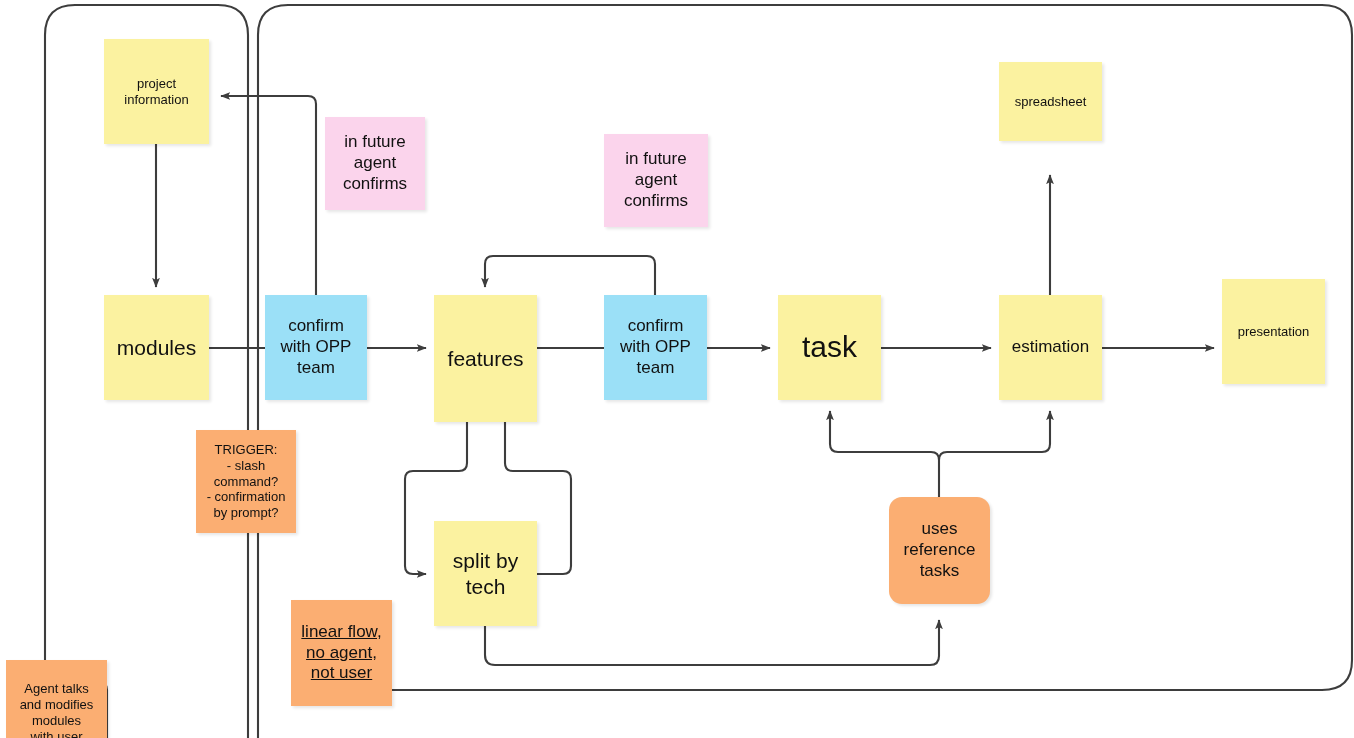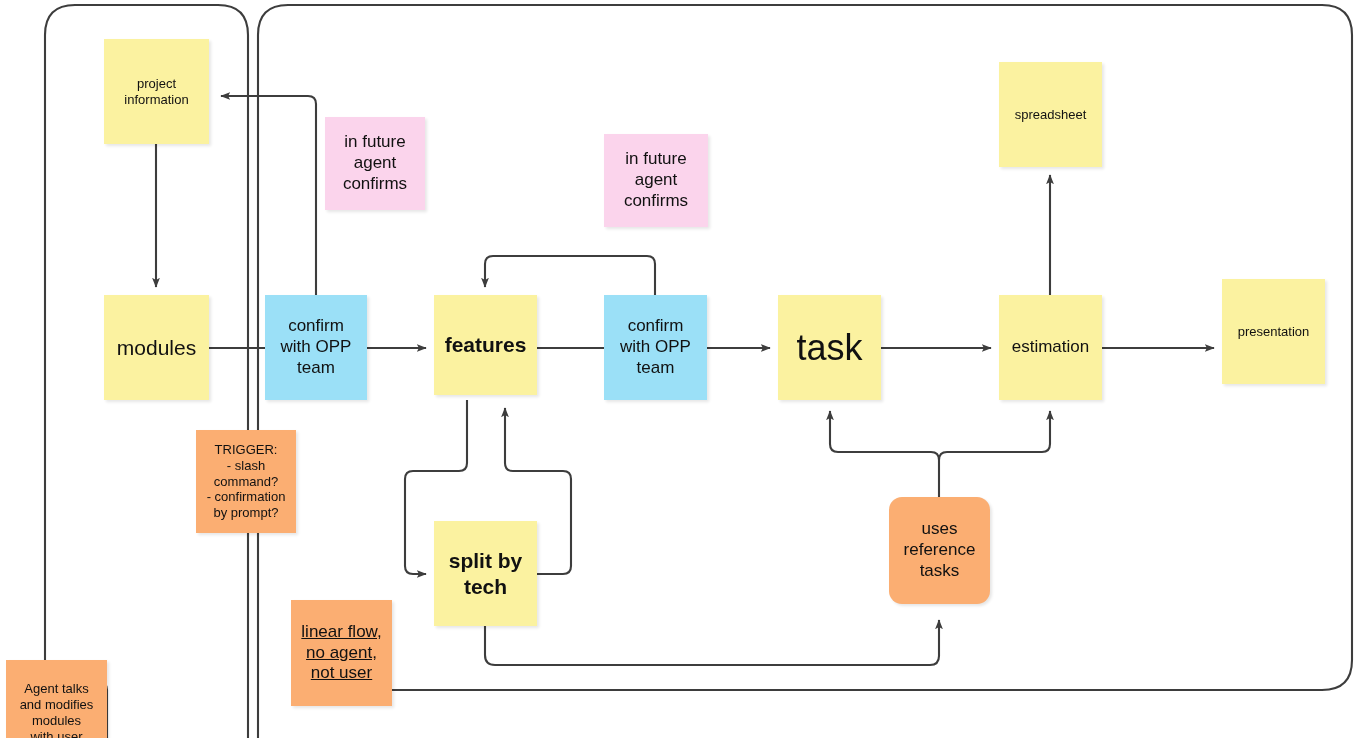--- a/index.html
+++ b/index.html
@@ -39,21 +39,21 @@
     padding: 2px 0;
   }
   .n-yellow { background: #FBF2A0; }
   .n-blue   { background: #9BE0F7; }
   .n-pink   { background: #FBD4EC; }
   .n-orange { background: #FBAE72; }
 
   .fs-sm  { font-size: 13px; }
   .fs-md  { font-size: 17px; }
   .fs-lg  { font-size: 21px; }
-  .fs-xl  { font-size: 36px; }
+  .fs-xl  { font-size: 30px; }
 </style>
 </head>
 <body>
 
 <div id="canvas">
 
   <svg id="edges" viewBox="0 0 1354 738" width="1354" height="738">
     <defs>
       <marker id="ah" markerWidth="11" markerHeight="11" refX="9.2" refY="4.2" orient="auto" markerUnits="userSpaceOnUse">
         <path d="M0,0.3 L10,4.2 L0,8.1 L2.1,4.2 Z" fill="#3d3d3d"></path>
@@ -96,29 +96,29 @@
     </g>
   </svg>
 
   <div id="nodes">
       <div class="node n-yellow fs-sm" style="left: 104px; top: 39px; width: 105px; height: 105px;">project
 information</div>
       <div class="node n-yellow fs-lg" style="left: 104px; top: 295px; width: 105px; height: 105px;">modules</div>
       <div class="node n-blue fs-md" style="left: 265px; top: 295px; width: 102px; height: 105px;">confirm
 with OPP
 team</div>
-      <div class="node n-yellow fs-lg" style="left: 434px; top: 295px; width: 103px; height: 100px; font-weight: bold;">features</div>
+      <div class="node n-yellow fs-lg" style="left: 434px; top: 295px; width: 103px; height: 127px;">features</div>
       <div class="node n-blue fs-md" style="left: 604px; top: 295px; width: 103px; height: 105px;">confirm
 with OPP
 team</div>
       <div class="node n-yellow fs-xl" style="left: 778px; top: 295px; width: 103px; height: 105px;">task</div>
       <div class="node n-yellow fs-md" style="left: 999px; top: 295px; width: 103px; height: 105px;">estimation</div>
       <div class="node n-yellow fs-sm" style="left: 1222px; top: 279px; width: 103px; height: 105px;">presentation</div>
-      <div class="node n-yellow fs-sm" style="left: 999px; top: 62px; width: 103px; height: 105px;">spreadsheet</div>
-      <div class="node n-yellow fs-lg" style="left: 434px; top: 521px; width: 103px; height: 105px; font-weight: bold;">split by
+      <div class="node n-yellow fs-sm" style="left: 999px; top: 62px; width: 103px; height: 79px;">spreadsheet</div>
+      <div class="node n-yellow fs-lg" style="left: 434px; top: 521px; width: 103px; height: 105px;">split by
 tech</div>
       <div class="node n-pink fs-md" style="left: 325px; top: 117px; width: 100px; height: 93px;">in future
 agent
 confirms</div>
       <div class="node n-pink fs-md" style="left: 604px; top: 134px; width: 104px; height: 93px;">in future
 agent
 confirms</div>
       <div class="node n-orange fs-sm" style="left: 196px; top: 430px; width: 100px; height: 103px;">TRIGGER:
 - slash
 command?

